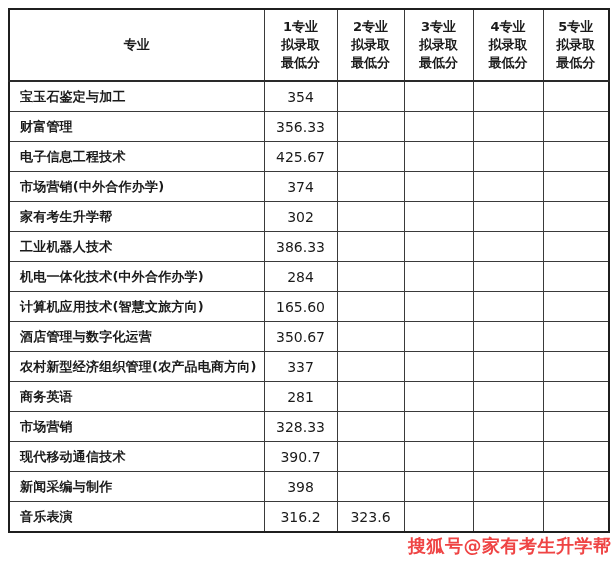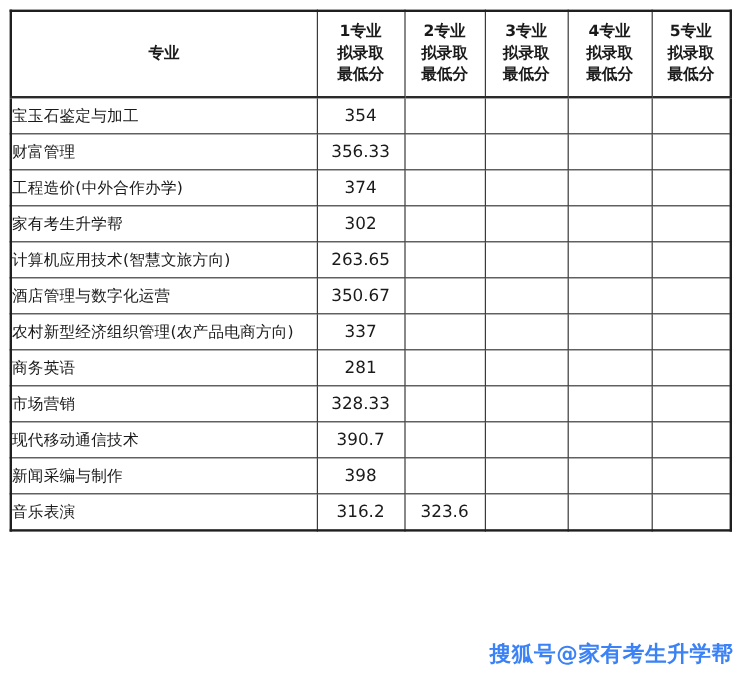--- a/index.html
+++ b/index.html
@@ -40,22 +40,22 @@
     line-height: 18px;
     white-space: pre-line;
     border-bottom: 2px solid #2a2a2a;
   }
   .score-table tbody td {
     height: 27px;
     font-size: 13px;
   }
   .score-table td.major {
     text-align: left;
-    padding: 0 2px 0 0;
-    font-weight: 400;
+    padding: 0 2px 0 10px;
+    font-weight: 700;
     letter-spacing: 0.2px;
   }
   .score-table td.score {
     text-align: center;
     font-size: 14px;
     font-weight: 500;
   }
   .watermark {
     position: absolute;
     top: 536px;
@@ -118,38 +118,62 @@
     </tr>
         <tr>
       <td class="major">财富管理</td>
       <td class="score">356.33</td>
       <td class="score"></td>
       <td class="score"></td>
       <td class="score"></td>
       <td class="score"></td>
     </tr>
         <tr>
-      <td class="major">工程造价(中外合作办学)</td>
+      <td class="major">电子信息工程技术</td>
+      <td class="score">425.67</td>
+      <td class="score"></td>
+      <td class="score"></td>
+      <td class="score"></td>
+      <td class="score"></td>
+    </tr>
+        <tr>
+      <td class="major">市场营销(中外合作办学)</td>
       <td class="score">374</td>
       <td class="score"></td>
       <td class="score"></td>
       <td class="score"></td>
       <td class="score"></td>
     </tr>
         <tr>
       <td class="major">家有考生升学帮</td>
       <td class="score">302</td>
       <td class="score"></td>
       <td class="score"></td>
       <td class="score"></td>
       <td class="score"></td>
     </tr>
         <tr>
+      <td class="major">工业机器人技术</td>
+      <td class="score">386.33</td>
+      <td class="score"></td>
+      <td class="score"></td>
+      <td class="score"></td>
+      <td class="score"></td>
+    </tr>
+        <tr>
+      <td class="major">机电一体化技术(中外合作办学)</td>
+      <td class="score">284</td>
+      <td class="score"></td>
+      <td class="score"></td>
+      <td class="score"></td>
+      <td class="score"></td>
+    </tr>
+        <tr>
       <td class="major">计算机应用技术(智慧文旅方向)</td>
-      <td class="score">263.65</td>
+      <td class="score">165.60</td>
       <td class="score"></td>
       <td class="score"></td>
       <td class="score"></td>
       <td class="score"></td>
     </tr>
         <tr>
       <td class="major">酒店管理与数字化运营</td>
       <td class="score">350.67</td>
       <td class="score"></td>
       <td class="score"></td>
@@ -200,15 +224,15 @@
       <td class="major">音乐表演</td>
       <td class="score">316.2</td>
       <td class="score">323.6</td>
       <td class="score"></td>
       <td class="score"></td>
       <td class="score"></td>
     </tr>
       </tbody>
   </table>
 
-  <div class="watermark" style="color: #3b82f6;">搜狐号@家有考生升学帮</div>
+  <div class="watermark" style="color: #ef4444;">搜狐号@家有考生升学帮</div>
 
 </div>
 
 </body></html>

